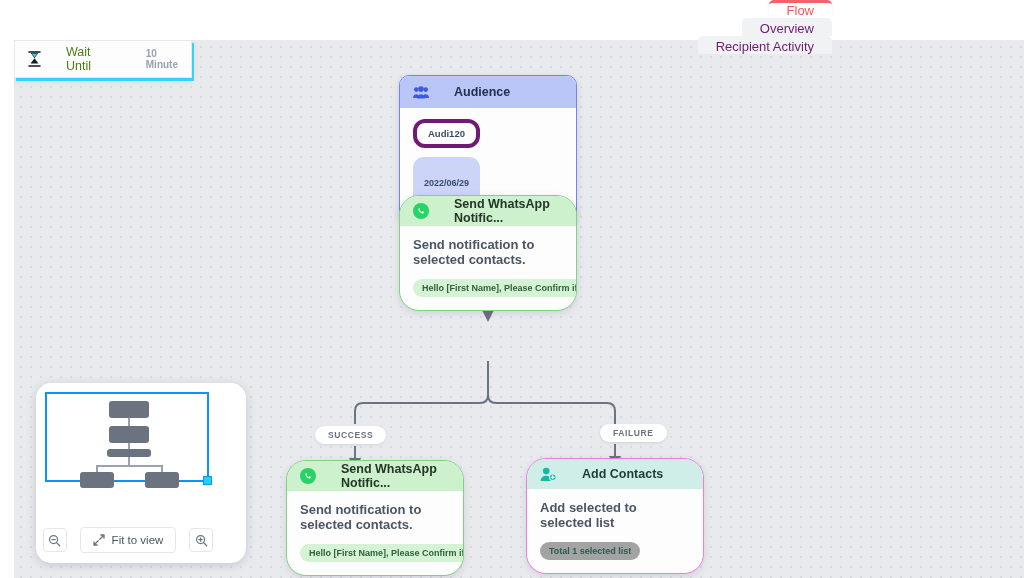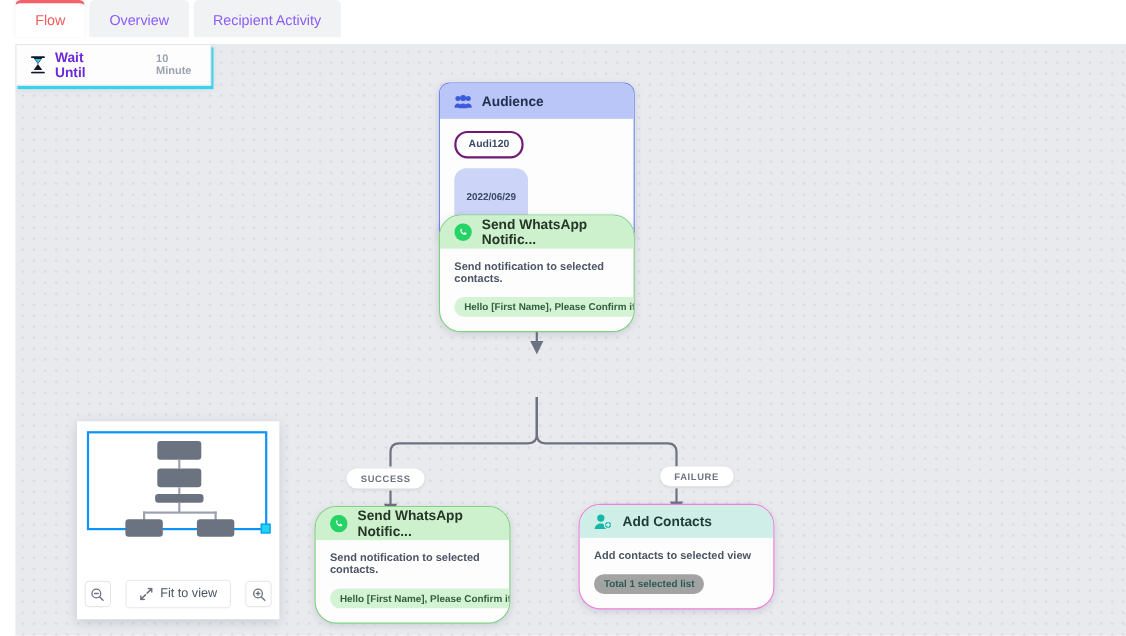--- a/index.html
+++ b/index.html
@@ -7,26 +7,26 @@
     width: 1024px; height: 578px;
     background: #ffffff;
     font-family: "Liberation Sans", sans-serif;
     overflow: hidden;
   }
   #app { position: relative; width: 1024px; height: 578px; background: #ffffff; }
 
   
   .tabbar {
     position: absolute; left: 0; top: 0; width: 836px; height: 40px;
-    background: #ffffff; display: flex; 
-    padding-left: 14px; z-index: 20;
+    background: #ffffff; display: flex; align-items: flex-end;
+    padding-left: 14px; z-index: 20; flex-direction: column;
   }
   .tab {
     height: 34px; padding: 0 18px; display: flex; align-items: center;
-    justify-content: center; font-size: 13px; color: #8b5cf6;
+    justify-content: center; font-size: 13px; color: #701a75;
     background: #f1f2f4; border-radius: 5px 5px 0 0; margin-right: 4px;
     border-top: 3px solid transparent; white-space: nowrap; cursor: pointer;
   }
   .tab.active {
     background: #ffffff; color: #f05a5a; border-top: 3px solid #f4616a;
     box-shadow: 0 -1px 3px rgba(0,0,0,.07);
   }
 
   
   .canvas {
@@ -39,75 +39,74 @@
     overflow: hidden;
   }
 
   
   .node {
     position: absolute; background: #fdfdfe; border-radius: 20px;
     box-shadow: 0 2px 7px rgba(40,50,80,.13);
     overflow: hidden;
   }
   .node-head {
-    height: 30px; display: flex; align-items: center; gap: 9px;
+    height: 30px; display: flex; align-items: center; gap: 25px;
     padding: 0 13px; font-size: 12.5px; font-weight: bold; color: #2f3542;
   }
   .node-body { padding: 11px 13px 13px 13px; }
-  .node-desc { font-size: 10px; font-weight: bold; color: #4b5563; margin-bottom: 10px; }
+  .node-desc { font-size: 13px; font-weight: bold; color: #4b5563; margin-bottom: 10px; }
   .chip {
     display: inline-block; font-size: 9px; font-weight: bold;
     padding: 4px 9px; border-radius: 11px; white-space: nowrap;
   }
 
   
   #node-audience { left: 385px; top: 35px; width: 178px;
     border: 1px solid #6f86ee; border-radius: 10px; }
   #node-audience .node-head { background: #bac6f7; color: #21304f; height: 32px; }
   .chip-audience-outline {
-    background: #ffffff; border: 2px solid #701a75; color: #3b4a66;
+    background: #ffffff; border: 4px solid #701a75; color: #3b4a66;
     border-radius: 12px; padding: 5px 11px; font-size: 9.5px;
   }
   .chip-audience-fill { background: #ccd4f8; color: #3b4a66; padding: 21px 11px; font-size: 9px; }
 
   
   .node-wa { border: 1px solid #7dd37f; }
   .node-wa .node-head { background: #cdf0cd; color: #253526; }
   .chip-wa { background: #d4f2d4; color: #31603a; }
 
   
   #node-wait {
     left: 385px; top: 283px; width: 178px; height: 38px;
     border: 1px solid #e5e7eb;
     box-shadow: 2px 3px 0 0 #34d3ee, 0 2px 7px rgba(40,50,80,.13);
     display: flex; align-items: center; padding: 0 13px; gap: 9px;
     background: #fdfdfe;
   }
-  #node-wait .wait-title { font-size: 12.5px; font-weight: bold; color: #6d28d9; }
+  #node-wait .wait-title { font-size: 12.5px; font-weight: normal; color: #4d7c0f; margin-left: 16px; }
   #node-wait .wait-value { font-size: 10px; font-weight: bold; color: #9aa2af; margin-left: 38px; }
 
   
   #node-add { border: 1.6px solid #ef7ddd; }
   #node-add .node-head { background: #cfeee8; color: #1f3b37; }
   .chip-add { background: #a3a3a3; color: #2c5b53; }
   .edge-svg { position: absolute; left: 0; top: 0; overflow: visible; }
 
   .branch-label {
     position: absolute; background: #ffffff; border-radius: 11px;
     font-size: 8.5px; font-weight: bold; letter-spacing: .6px;
     color: #6b7280; padding: 4px 13px; box-shadow: 0 1px 3px rgba(0,0,0,.10);
     white-space: nowrap;
   }
 
   
   #minimap {
-    position: absolute; left: 22px; top: 343px; width: 184px; height: 180px;
-    background: #ffffff; border-radius: 0;
+    position: absolute; left: 22px; top: 343px; width: 210px; height: 180px;
+    background: #ffffff; border-radius: 15px;
     box-shadow: 0 2px 10px rgba(30,40,70,.18);
-    margin-left: 34px;
   }
   #minimap-viewport {
     position: absolute; left: 9px; top: 9px; width: 164px; height: 90px;
     border: 2px solid #0b93f6; background: transparent;
   }
   #minimap-handle {
     position: absolute; right: -5px; bottom: -5px; width: 9px; height: 9px;
     background: #22d3ee; border: 1px solid #0b93f6;
   }
   .mini-box { position: absolute; background: #6b7280; border-radius: 3px; }
@@ -242,21 +241,21 @@
           <svg width="17" height="15" viewBox="0 0 17 15">
             <circle cx="6.2" cy="4" r="3.3" fill="#14b8a6"></circle>
             <path d="M0.6 14c0-3.1 2.5-5.2 5.6-5.2s5.6 2.1 5.6 5.2z" fill="#14b8a6"></path>
             <circle cx="12.8" cy="10.2" r="3.3" fill="#14b8a6" stroke="#cfeee8" stroke-width="1.2"></circle>
             <path d="M12.8 8.6v3.2M11.2 10.2h3.2" stroke="#ffffff" stroke-width="1.1" stroke-linecap="round"></path>
           </svg>
         </span>
         <span>Add Contacts</span>
       </div>
       <div class="node-body">
-        <div class="node-desc">Add contacts to selected view</div>
+        <div class="node-desc">Add selected to selected list</div>
         <span class="chip chip-add">Total 1 selected list</span>
       </div>
     </div>
 
     <div id="minimap">
       <div id="minimap-viewport">
         <div class="mini-box" style="left:62px; top:7px; width:40px; height:17px;"></div>
         <div class="mini-line" style="left:81px; top:24px; width:2px; height:8px;"></div>
         <div class="mini-box" style="left:62px; top:32px; width:40px; height:17px;"></div>
         <div class="mini-line" style="left:81px; top:49px; width:2px; height:6px;"></div>

